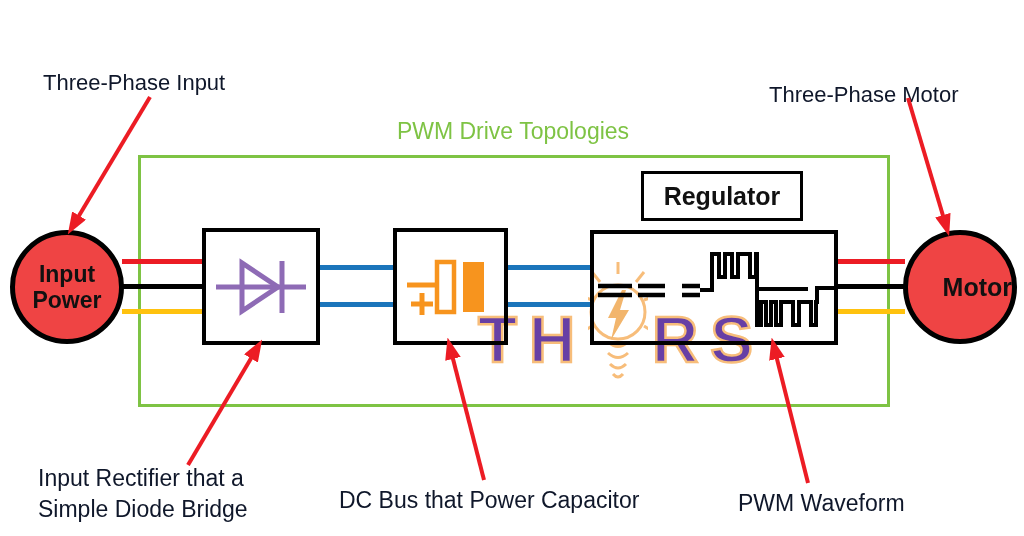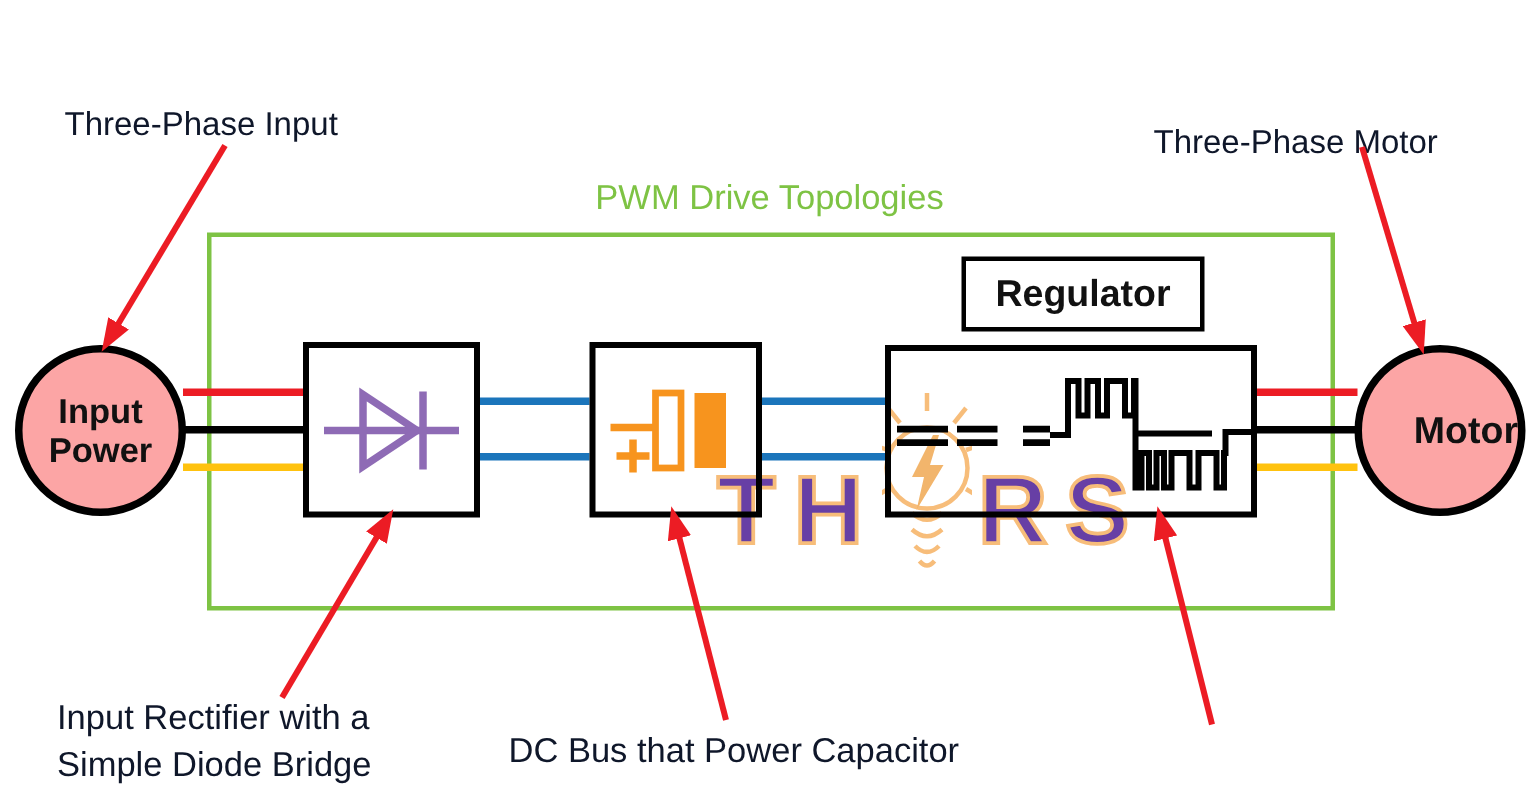--- a/index.html
+++ b/index.html
@@ -10,21 +10,21 @@
   .abs{position:absolute;}
   
   .callout{font-size:22px;color:#0f172a;white-space:nowrap;z-index:30;}
   
   .topo-box{left:138px;top:155px;width:752px;height:252px;border:3px solid #7EC344;
     box-sizing:border-box;z-index:1;background:transparent;}
   .topo-title{left:238px;top:118px;width:550px;text-align:center;font-size:23px;
     color:#7EC344;z-index:30;}
   
   .node-circle{width:114px;height:114px;border:5px solid #000;border-radius:50%;
-    box-sizing:border-box;background:#fca5a5;display:flex;flex-direction:column;
+    box-sizing:border-box;background:#ef4444;display:flex;flex-direction:column;
     align-items:center;justify-content:center;font-weight:bold;z-index:10;}
   .node-circle .ln{font-size:23px;line-height:26px;}
   #motor-node .ln{font-size:25px;}
   
   .block{border:4px solid #000;box-sizing:border-box;background:#fff;z-index:10;}
   .reg-label-box{left:641px;top:171px;width:162px;height:50px;border:3px solid #000;
     box-sizing:border-box;background:#fff;display:flex;align-items:center;
     justify-content:center;font-weight:bold;font-size:25px;z-index:12;text-align:center;}
   
   .wire{height:5px;z-index:5;}
@@ -111,24 +111,25 @@
           <line x1="44" y1="61" x2="71" y2="61"></line>
           <line x1="88" y1="61" x2="106" y2="61"></line>
 
         <path d="M106 56 H118 V20 H125 V43 H131 V20 H138 V43 H144 V20 H156 V43 H162 V20 H163 V91 H167 V68 H172 V91 H177 V68 H182 V91 H187 V68 H199 V91 H205 V68 H217 V91 H222 V68 H223 V54 H240" stroke-width="4"></path>
         <line x1="163" y1="55" x2="214" y2="55" stroke-width="4"></line>
       </g>
     </svg>
   </div>
 
   <div class="abs callout" style="left:38px;top:463px;line-height:31px;font-size:23px;">
-    <div>Input Rectifier with a</div>
+    <div>Input Rectifier that a</div>
     <div>Simple Diode Bridge</div>
   </div>
   <div class="abs callout" style="left:339px;top:487px;font-size:23px;">DC Bus that Power Capacitor</div>
+  <div class="abs callout" style="left:738px;top:490px;font-size:23px;">PWM Waveform</div>
 
   <svg id="arrow-layer" class="abs" width="1024" height="536" viewBox="0 0 1024 536">
     <defs>
       <marker id="ah" markerWidth="5.5" markerHeight="4" refX="1" refY="2" orient="auto">
         <path d="M0 0 L5.5 2 L0 4 Z" fill="#EC1C24"></path>
       </marker>
     </defs>
     <g stroke="#EC1C24" stroke-width="4">
       <line x1="150" y1="97" x2="77" y2="219" marker-end="url(#ah)"></line>
       <line x1="908" y1="98" x2="944" y2="219" marker-end="url(#ah)"></line>

